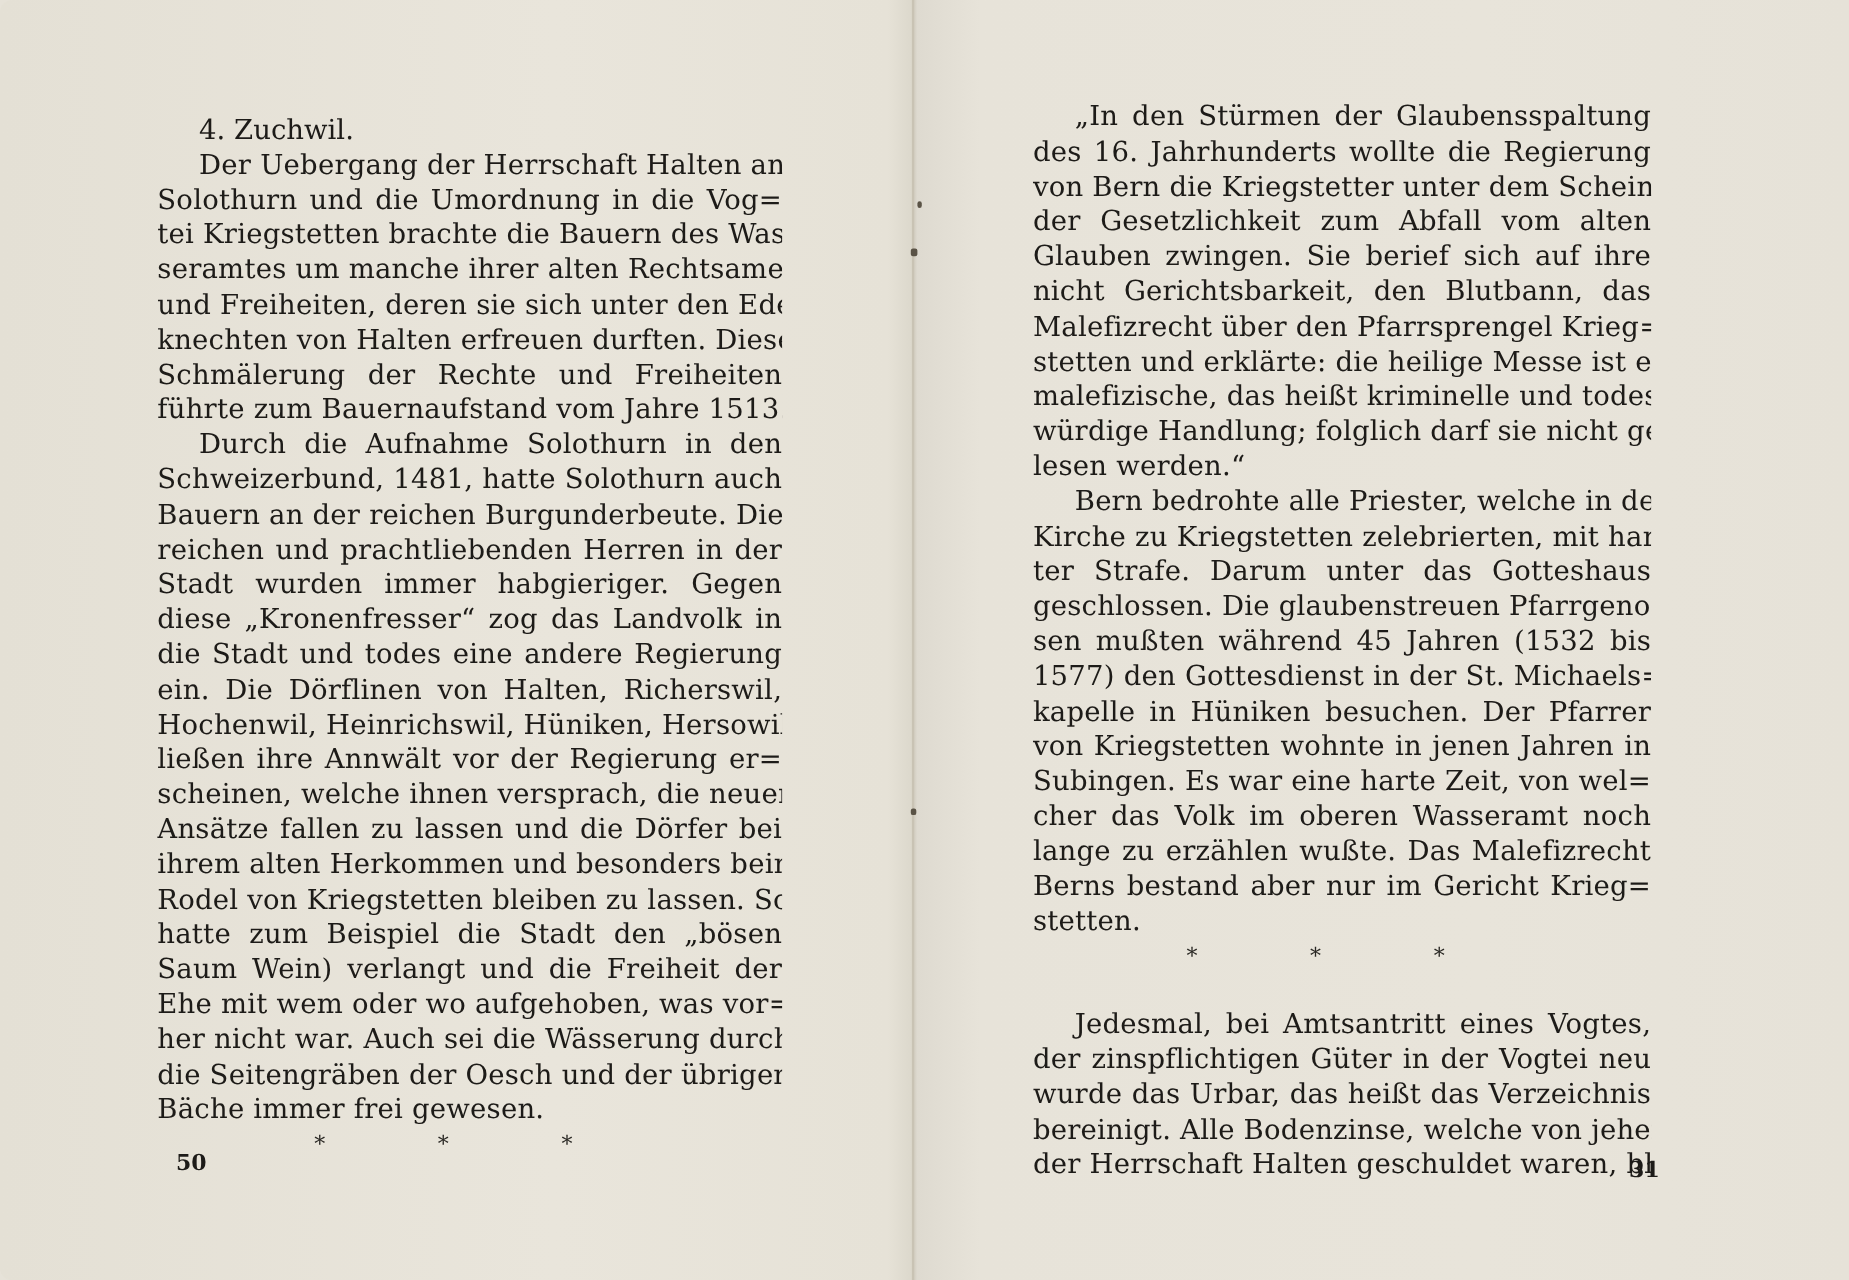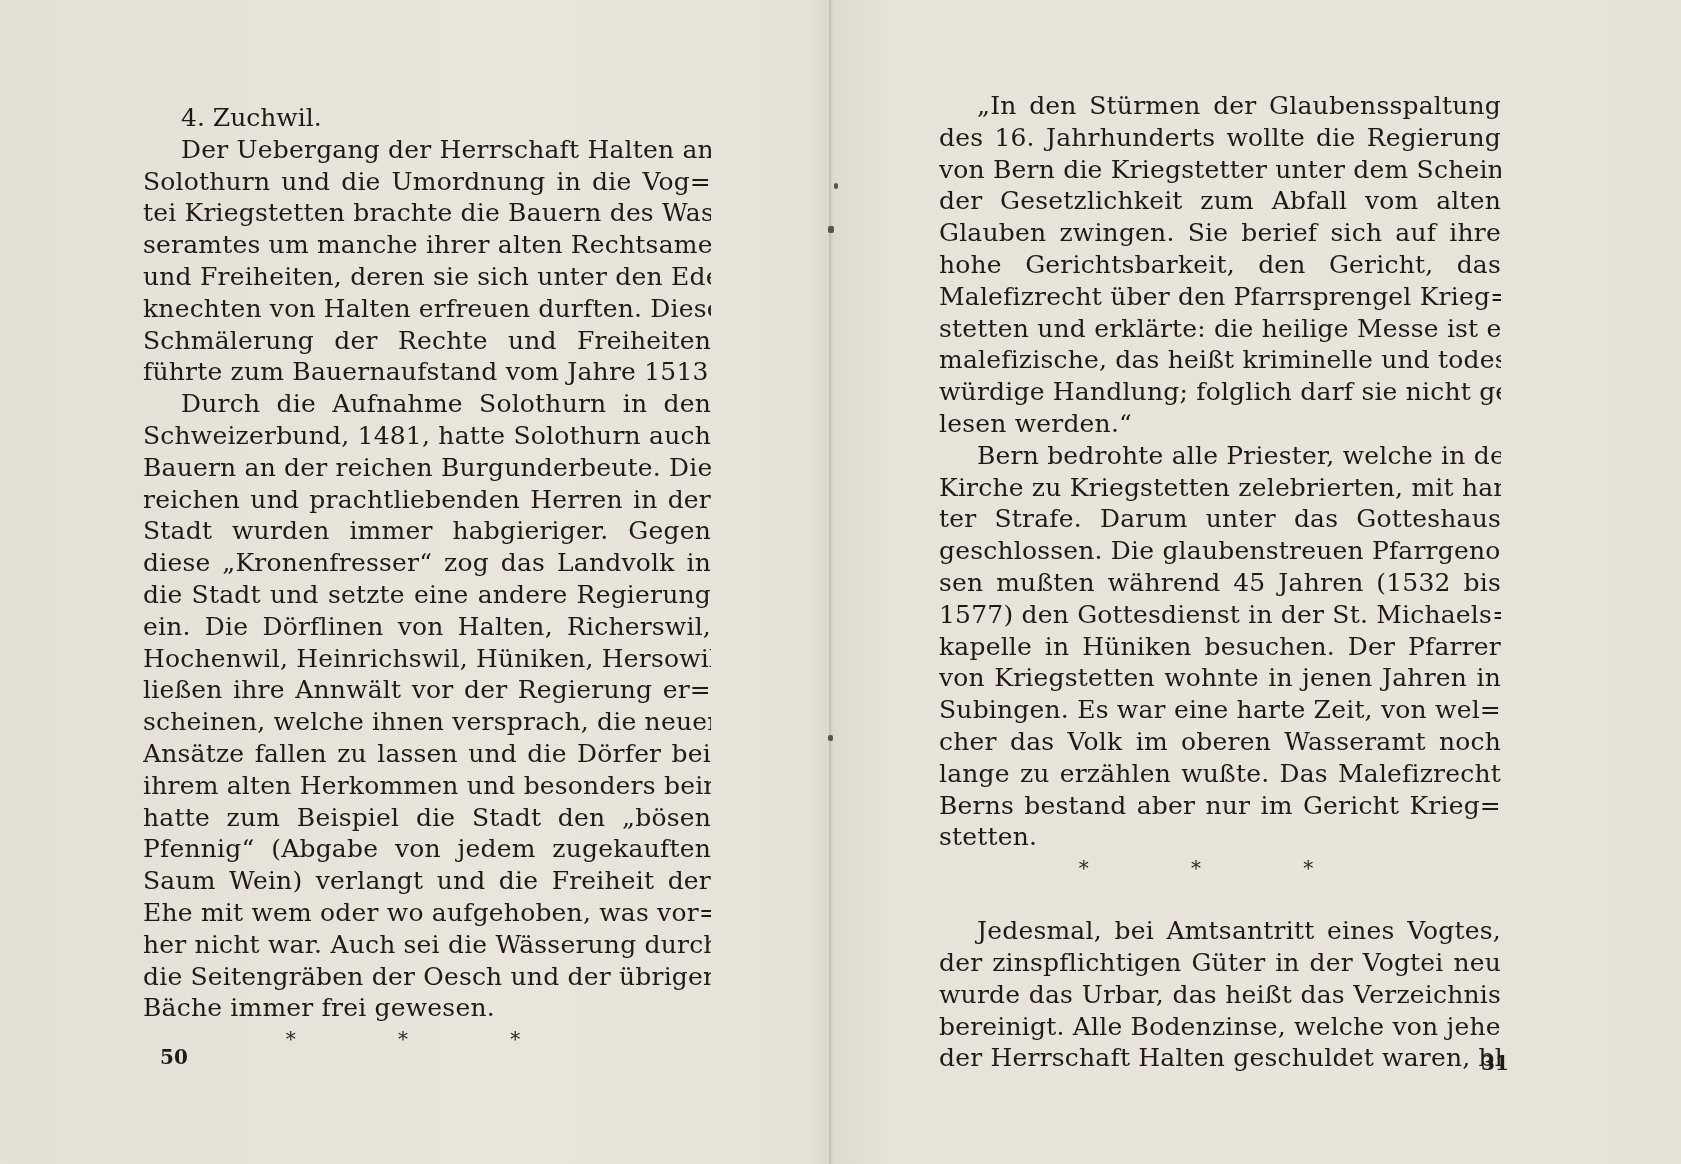--- a/index.html
+++ b/index.html
@@ -54,47 +54,47 @@
       <span class="line">und Freiheiten, deren sie sich unter den Edel=</span>
       <span class="line">knechten von Halten erfreuen durften. Diese</span>
       <span class="line">Schmälerung der Rechte und Freiheiten</span>
       <span class="line">führte zum Bauernaufstand vom Jahre 1513.</span>
       <span class="line indent">Durch die Aufnahme Solothurn in den</span>
       <span class="line">Schweizerbund, 1481, hatte Solothurn auch</span>
       <span class="line">Bauern an der reichen Burgunderbeute. Die</span>
       <span class="line">reichen und prachtliebenden Herren in der</span>
       <span class="line">Stadt wurden immer habgieriger. Gegen</span>
       <span class="line">diese „Kronenfresser“ zog das Landvolk in</span>
-      <span class="line">die Stadt und setzte eine andere Regierung</span>
+      <span class="line">die Stadt und todes eine andere Regierung</span>
       <span class="line">ein. Die Dörflinen von Halten, Richerswil,</span>
       <span class="line">Hochenwil, Heinrichswil, Hüniken, Hersowil</span>
       <span class="line">ließen ihre Annwält vor der Regierung er=</span>
       <span class="line">scheinen, welche ihnen versprach, die neuen</span>
       <span class="line">Ansätze fallen zu lassen und die Dörfer bei</span>
       <span class="line">ihrem alten Herkommen und besonders beim</span>
+      <span class="line">Rodel von Kriegstetten bleiben zu lassen. So</span>
       <span class="line">hatte zum Beispiel die Stadt den „bösen</span>
-      <span class="line">Pfennig“ (Abgabe von jedem zugekauften</span>
       <span class="line">Saum Wein) verlangt und die Freiheit der</span>
       <span class="line">Ehe mit wem oder wo aufgehoben, was vor=</span>
       <span class="line">her nicht war. Auch sei die Wässerung durch</span>
       <span class="line">die Seitengräben der Oesch und der übrigen</span>
       <span class="line last">Bäche immer frei gewesen.</span>
       <span class="stars">* * *</span>
     </div>
     <div class="pagenum">50</div>
   </div>
 
   <div class="page right">
     <div class="col">
       <span class="line indent">„In den Stürmen der Glaubensspaltung</span>
       <span class="line">des 16. Jahrhunderts wollte die Regierung</span>
       <span class="line">von Bern die Kriegstetter unter dem Scheine</span>
       <span class="line">der Gesetzlichkeit zum Abfall vom alten</span>
       <span class="line">Glauben zwingen. Sie berief sich auf ihre</span>
-      <span class="line">hohe Gerichtsbarkeit, den Gericht, das</span>
+      <span class="line">nicht Gerichtsbarkeit, den Blutbann, das</span>
       <span class="line">Malefizrecht über den Pfarrsprengel Krieg=</span>
       <span class="line">stetten und erklärte: die heilige Messe ist eine</span>
       <span class="line">malefizische, das heißt kriminelle und todes=</span>
       <span class="line">würdige Handlung; folglich darf sie nicht ge=</span>
       <span class="line last">lesen werden.“</span>
       <span class="para-gap"></span>
       <span class="line indent">Bern bedrohte alle Priester, welche in der</span>
       <span class="line">Kirche zu Kriegstetten zelebrierten, mit har=</span>
       <span class="line">ter Strafe. Darum unter das Gotteshaus</span>
       <span class="line">geschlossen. Die glaubenstreuen Pfarrgenos=</span>

